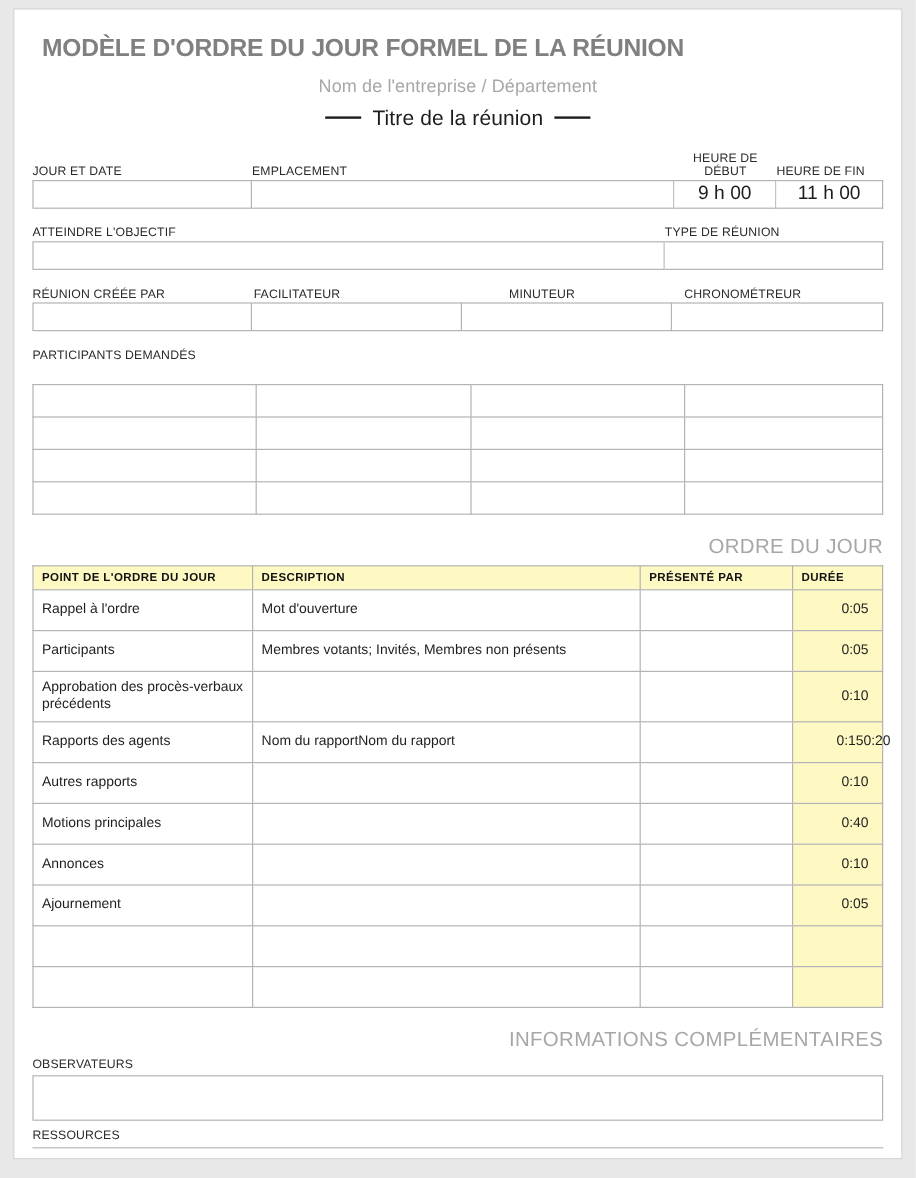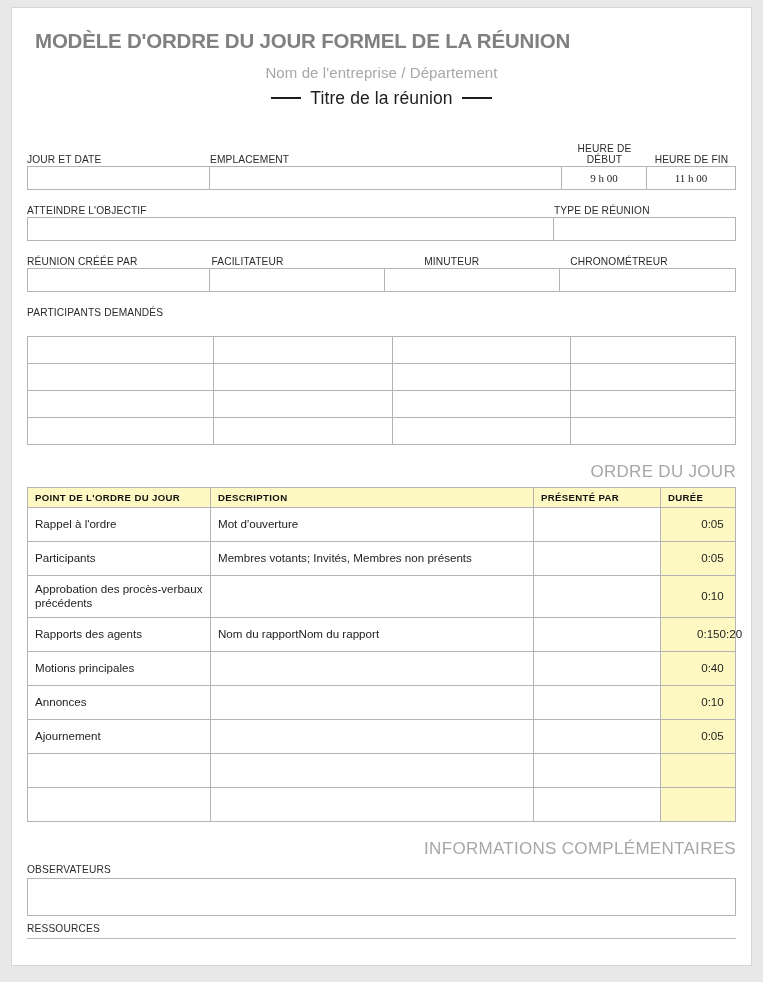--- a/index.html
+++ b/index.html
@@ -80,46 +80,43 @@
     align-items: flex-end;
   }
   .box-row {
     display: flex;
   }
   .fbox {
     border: 1px solid #b4b4b4;
     height: 24px;
     box-sizing: border-box;
     background: #fff;
-    font-size: 11px;
+    font-size: 16px;
     color: #1d1d1d;
     display: flex;
     align-items: center;
     justify-content: center;
-    font-family: Liberation Serif, serif;
   }
   .fbox + .fbox { border-left: none; }
 
   .sec1 { margin-top: 18px; }
 
   
   .time-head {
     display: flex;
     justify-content: flex-end;
     align-items: flex-end;
-    margin-top: 16px;
   }
   .time-head .th-start {
     width: 85px;
     text-align: center;
     line-height: 11.5px;
   }
   .time-head .th-end {
     width: 89px;
-    text-align: center;
     line-height: 11.5px;
     padding-bottom: 0px;
   }
 
   
   .sec-gap { margin-top: 15px; }
   .ptable {
     border-collapse: collapse;
     width: 100%;
     table-layout: fixed;
@@ -307,20 +304,26 @@
           <td class="tall"></td>
           <td class="dur tall">0:10</td>
         </tr>
         <tr>
           <td>Rapports des agents</td>
           <td>Nom du rapportNom du rapport</td>
           <td></td>
           <td class="dur">0:150:20</td>
         </tr>
         <tr>
+          <td>Autres rapports</td>
+          <td></td>
+          <td></td>
+          <td class="dur">0:10</td>
+        </tr>
+        <tr>
           <td>Motions principales</td>
           <td></td>
           <td></td>
           <td class="dur">0:40</td>
         </tr>
         <tr>
           <td>Annonces</td>
           <td></td>
           <td></td>
           <td class="dur">0:10</td>

